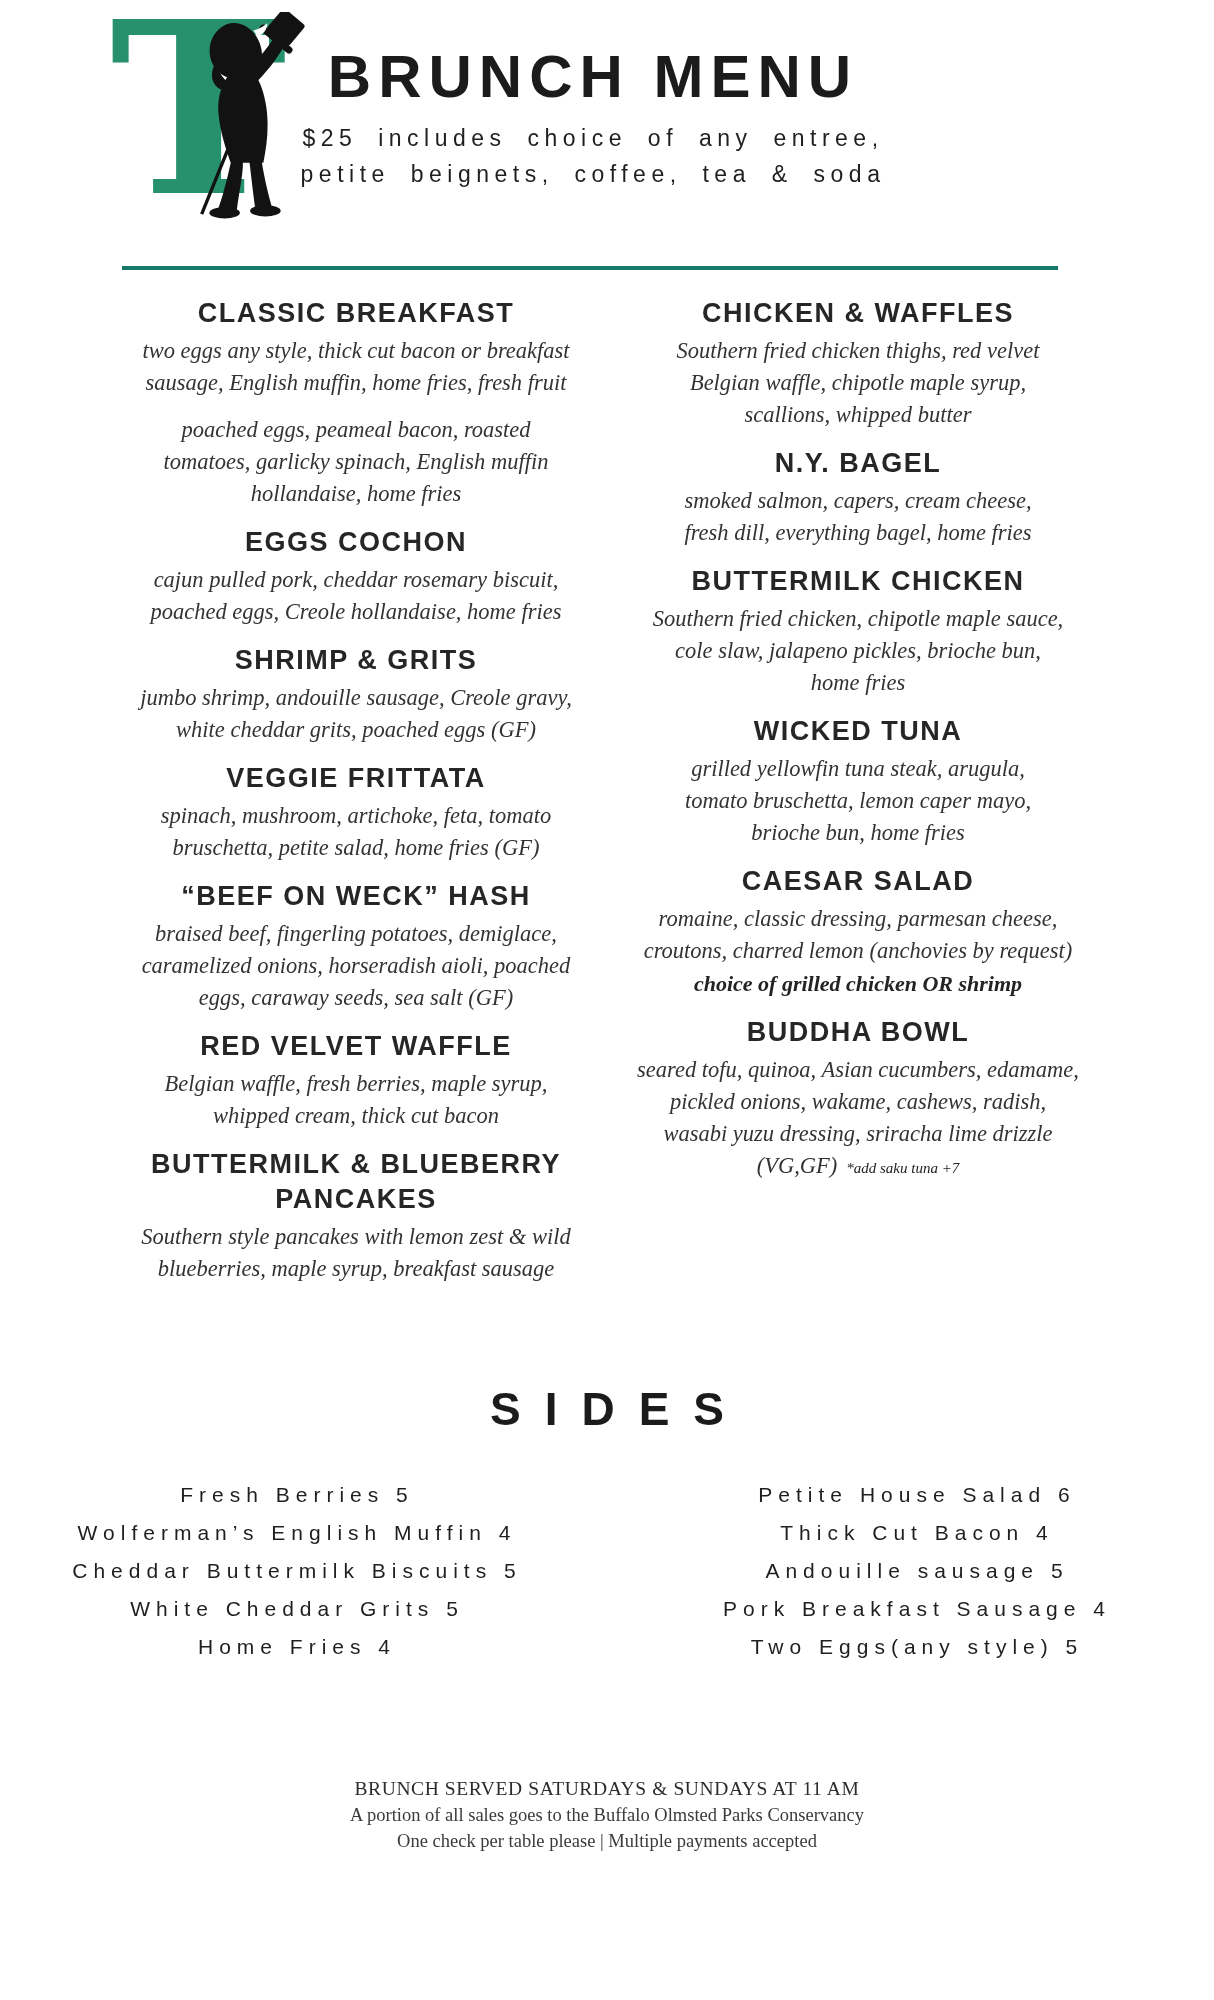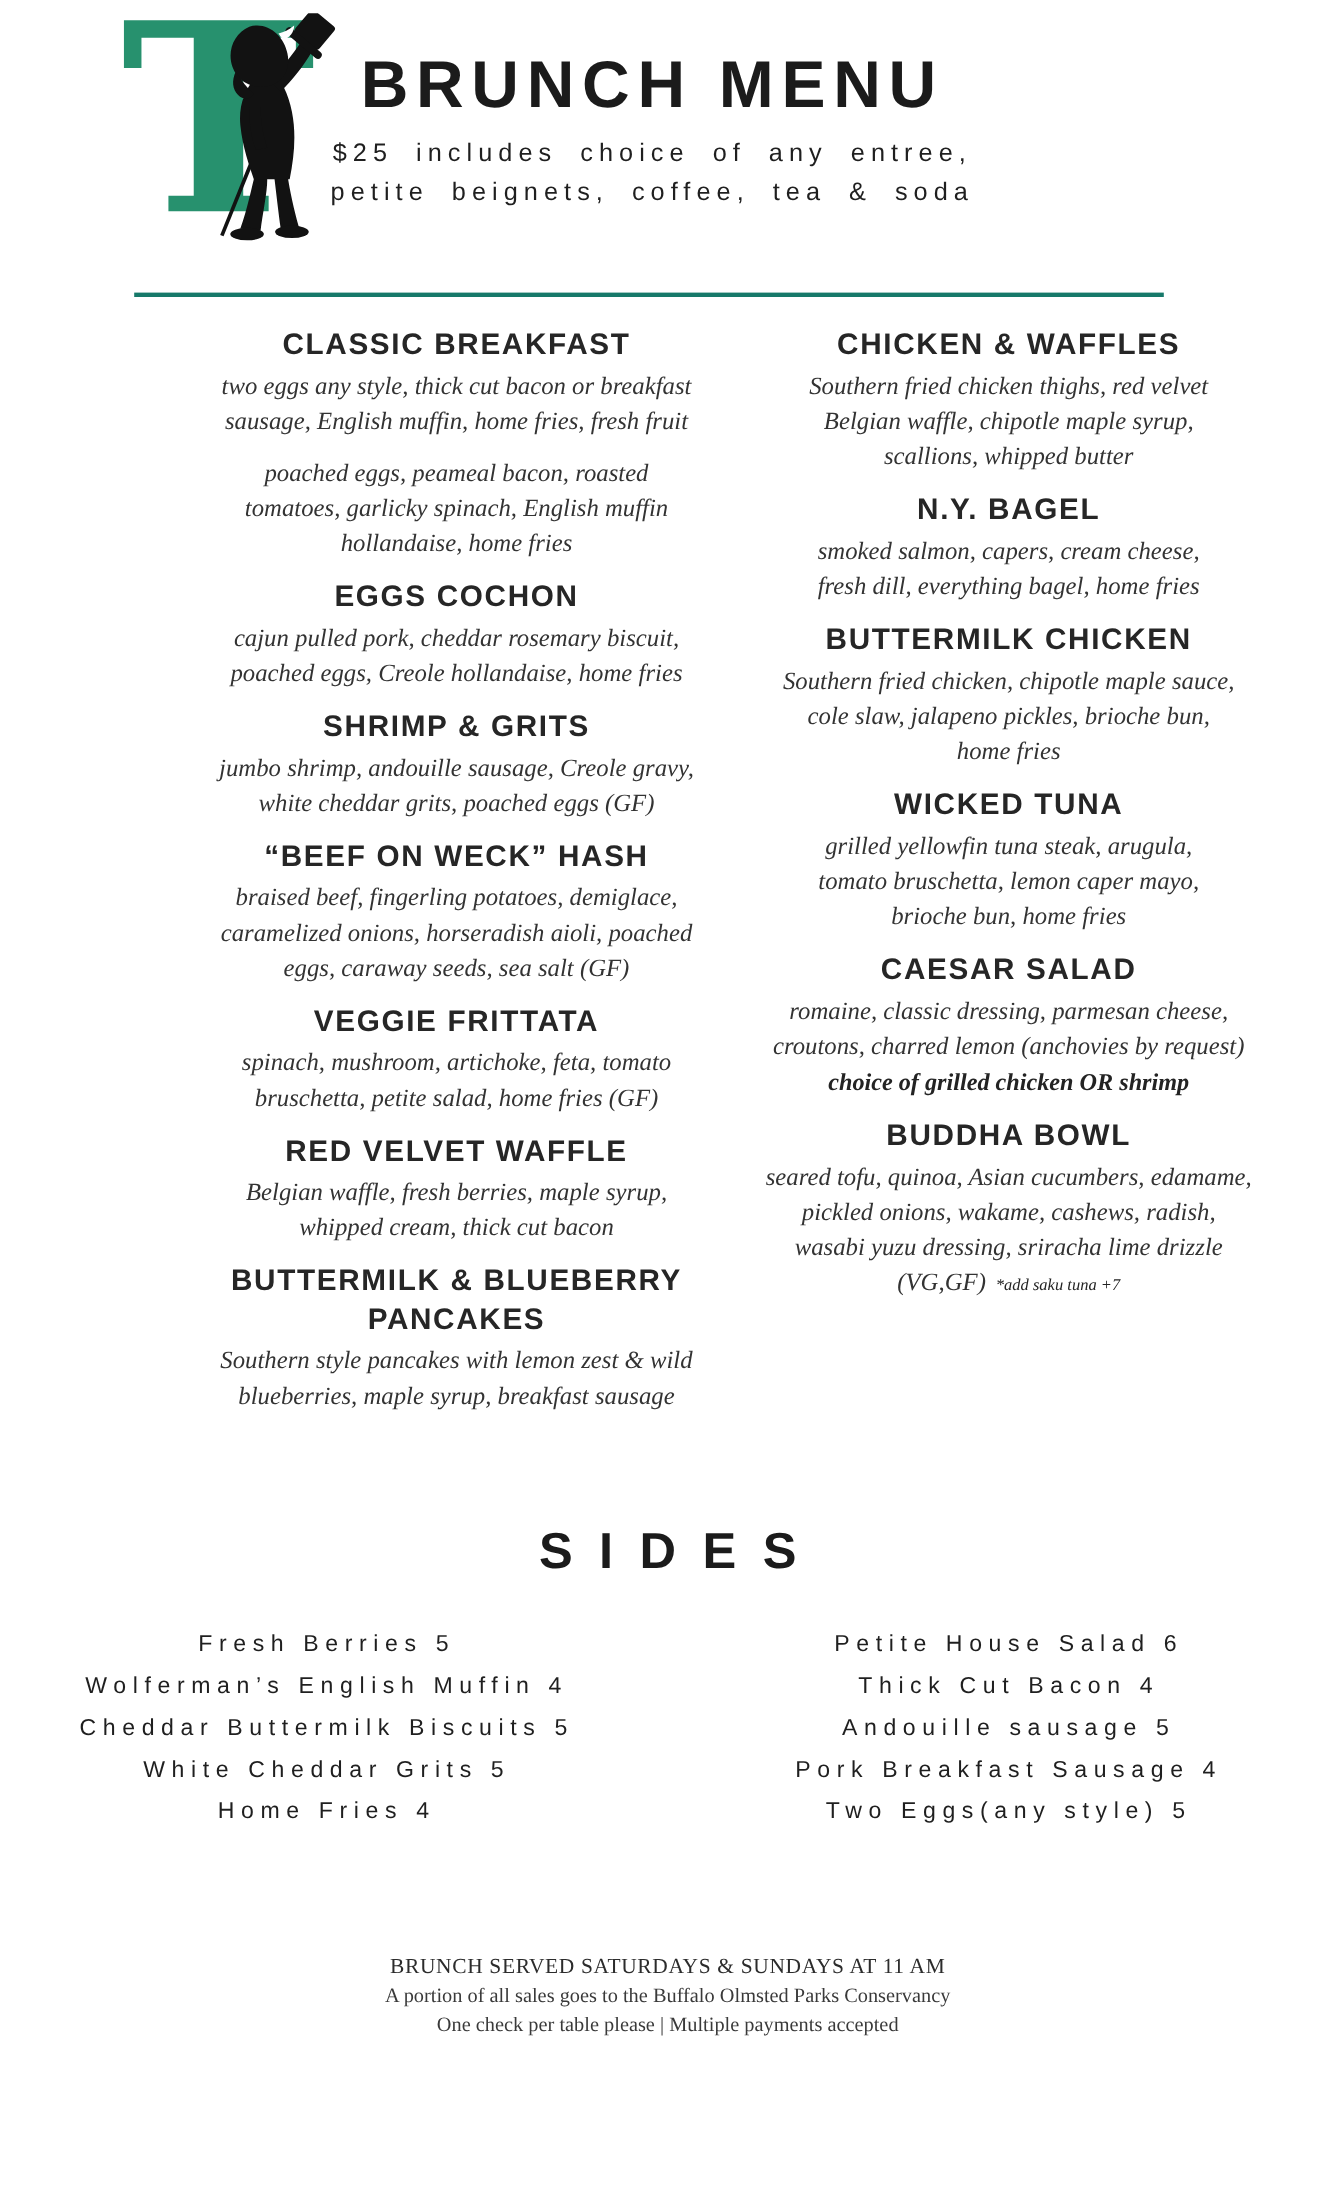--- a/index.html
+++ b/index.html
@@ -14,21 +14,21 @@
   .buffalo{position:absolute;left:64px;top:0;width:142px;height:212px;}
   .title-block{text-align:center;padding-top:28px;transform:translateX(-14px);}
   .title{font-family:"Liberation Sans",sans-serif;font-weight:700;font-size:60px;
          letter-spacing:7px;margin:0 0 14px 0;color:#1b1b1b;}
   .subtitle{font-family:"Liberation Sans",sans-serif;font-size:23px;font-weight:500;
             letter-spacing:5.5px;word-spacing:9px;margin:0 0 9px 0;color:#1f1f1f;}
 
   .divider{height:4px;width:936px;margin:8px 0 0 122px;background:#17796a;border:none;}
 
   
-  .menu-grid{width:1122px;margin:26px auto 0 auto;display:flex;justify-content:flex-end;}
+  .menu-grid{width:1122px;margin:26px auto 0 auto;display:flex;justify-content:center;}
   .col{width:502px;}
   .menu-item{margin-bottom:15px;text-align:center;}
   .item-name{font-family:"Liberation Sans",sans-serif;font-size:27px;font-weight:700;
              letter-spacing:1.5px;line-height:35px;margin:0 0 4px 0;color:#262626;white-space:pre-line;}
   .item-desc{font-family:"Liberation Serif",serif;font-style:italic;font-size:22.5px;
              line-height:32px;margin:0;color:#333333;white-space:pre-line;}
   .item-note{font-family:Liberation Serif, serif;font-style:italic;font-weight:700;
              font-size:22px;line-height:32px;margin:1px 0 0 0;color:#232323;}
   .inline-note{font-family:"Liberation Serif",serif;font-style:italic;font-weight:400;
                font-size:15px;margin-left:9px;color:#232323;}
@@ -100,29 +100,29 @@
           <h3 class="item-name">EGGS COCHON</h3>
           <p class="item-desc"><span>cajun pulled pork, cheddar rosemary biscuit,
 poached eggs, Creole hollandaise, home fries</span></p>
         </section>
         <section class="menu-item">
           <h3 class="item-name">SHRIMP &amp; GRITS</h3>
           <p class="item-desc"><span>jumbo shrimp, andouille sausage, Creole gravy,
 white cheddar grits, poached eggs (GF)</span></p>
         </section>
         <section class="menu-item">
+          <h3 class="item-name">VEGGIE FRITTATA</h3>
+          <p class="item-desc"><span>spinach, mushroom, artichoke, feta, tomato
+bruschetta, petite salad, home fries (GF)</span></p>
+        </section>
+        <section class="menu-item">
           <h3 class="item-name">“BEEF ON WECK” HASH</h3>
           <p class="item-desc"><span>braised beef, fingerling potatoes, demiglace,
 caramelized onions, horseradish aioli, poached
 eggs, caraway seeds, sea salt (GF)</span></p>
-        </section>
-        <section class="menu-item">
-          <h3 class="item-name">VEGGIE FRITTATA</h3>
-          <p class="item-desc"><span>spinach, mushroom, artichoke, feta, tomato
-bruschetta, petite salad, home fries (GF)</span></p>
         </section>
         <section class="menu-item">
           <h3 class="item-name">RED VELVET WAFFLE</h3>
           <p class="item-desc"><span>Belgian waffle, fresh berries, maple syrup,
 whipped cream, thick cut bacon</span></p>
         </section>
         <section class="menu-item">
           <h3 class="item-name">BUTTERMILK &amp; BLUEBERRY
 PANCAKES</h3>
           <p class="item-desc"><span>Southern style pancakes with lemon zest &amp; wild

